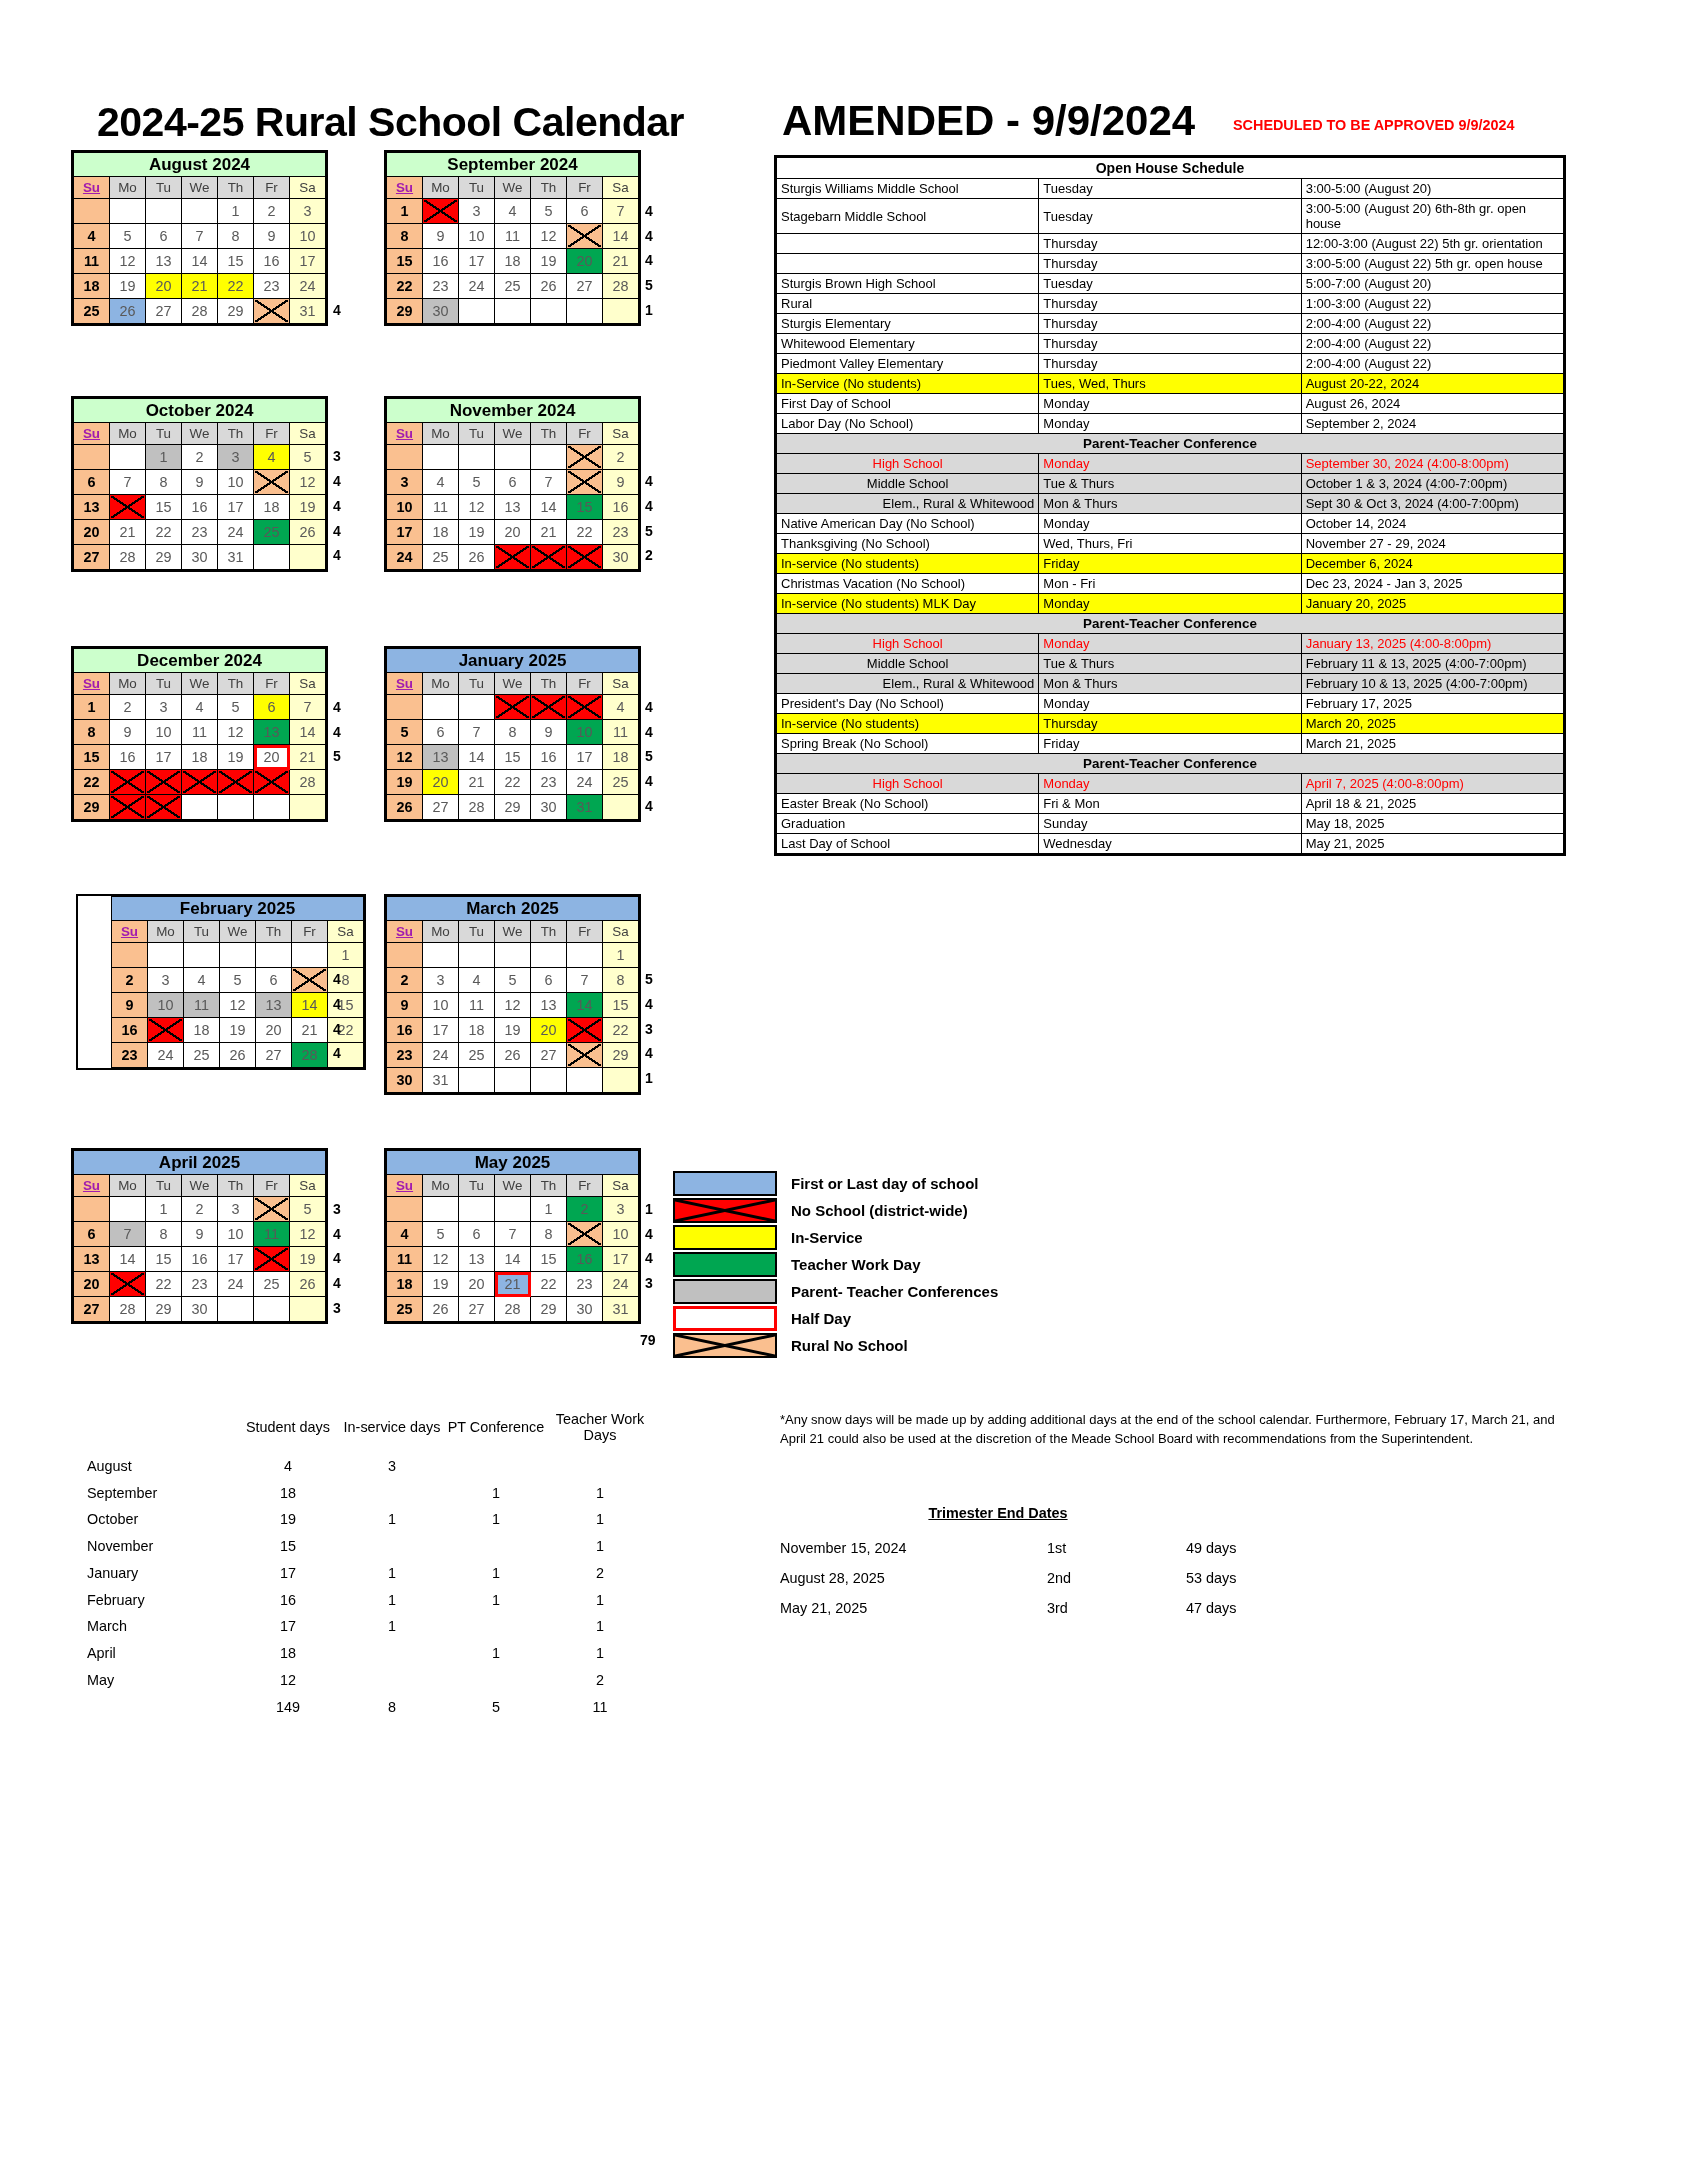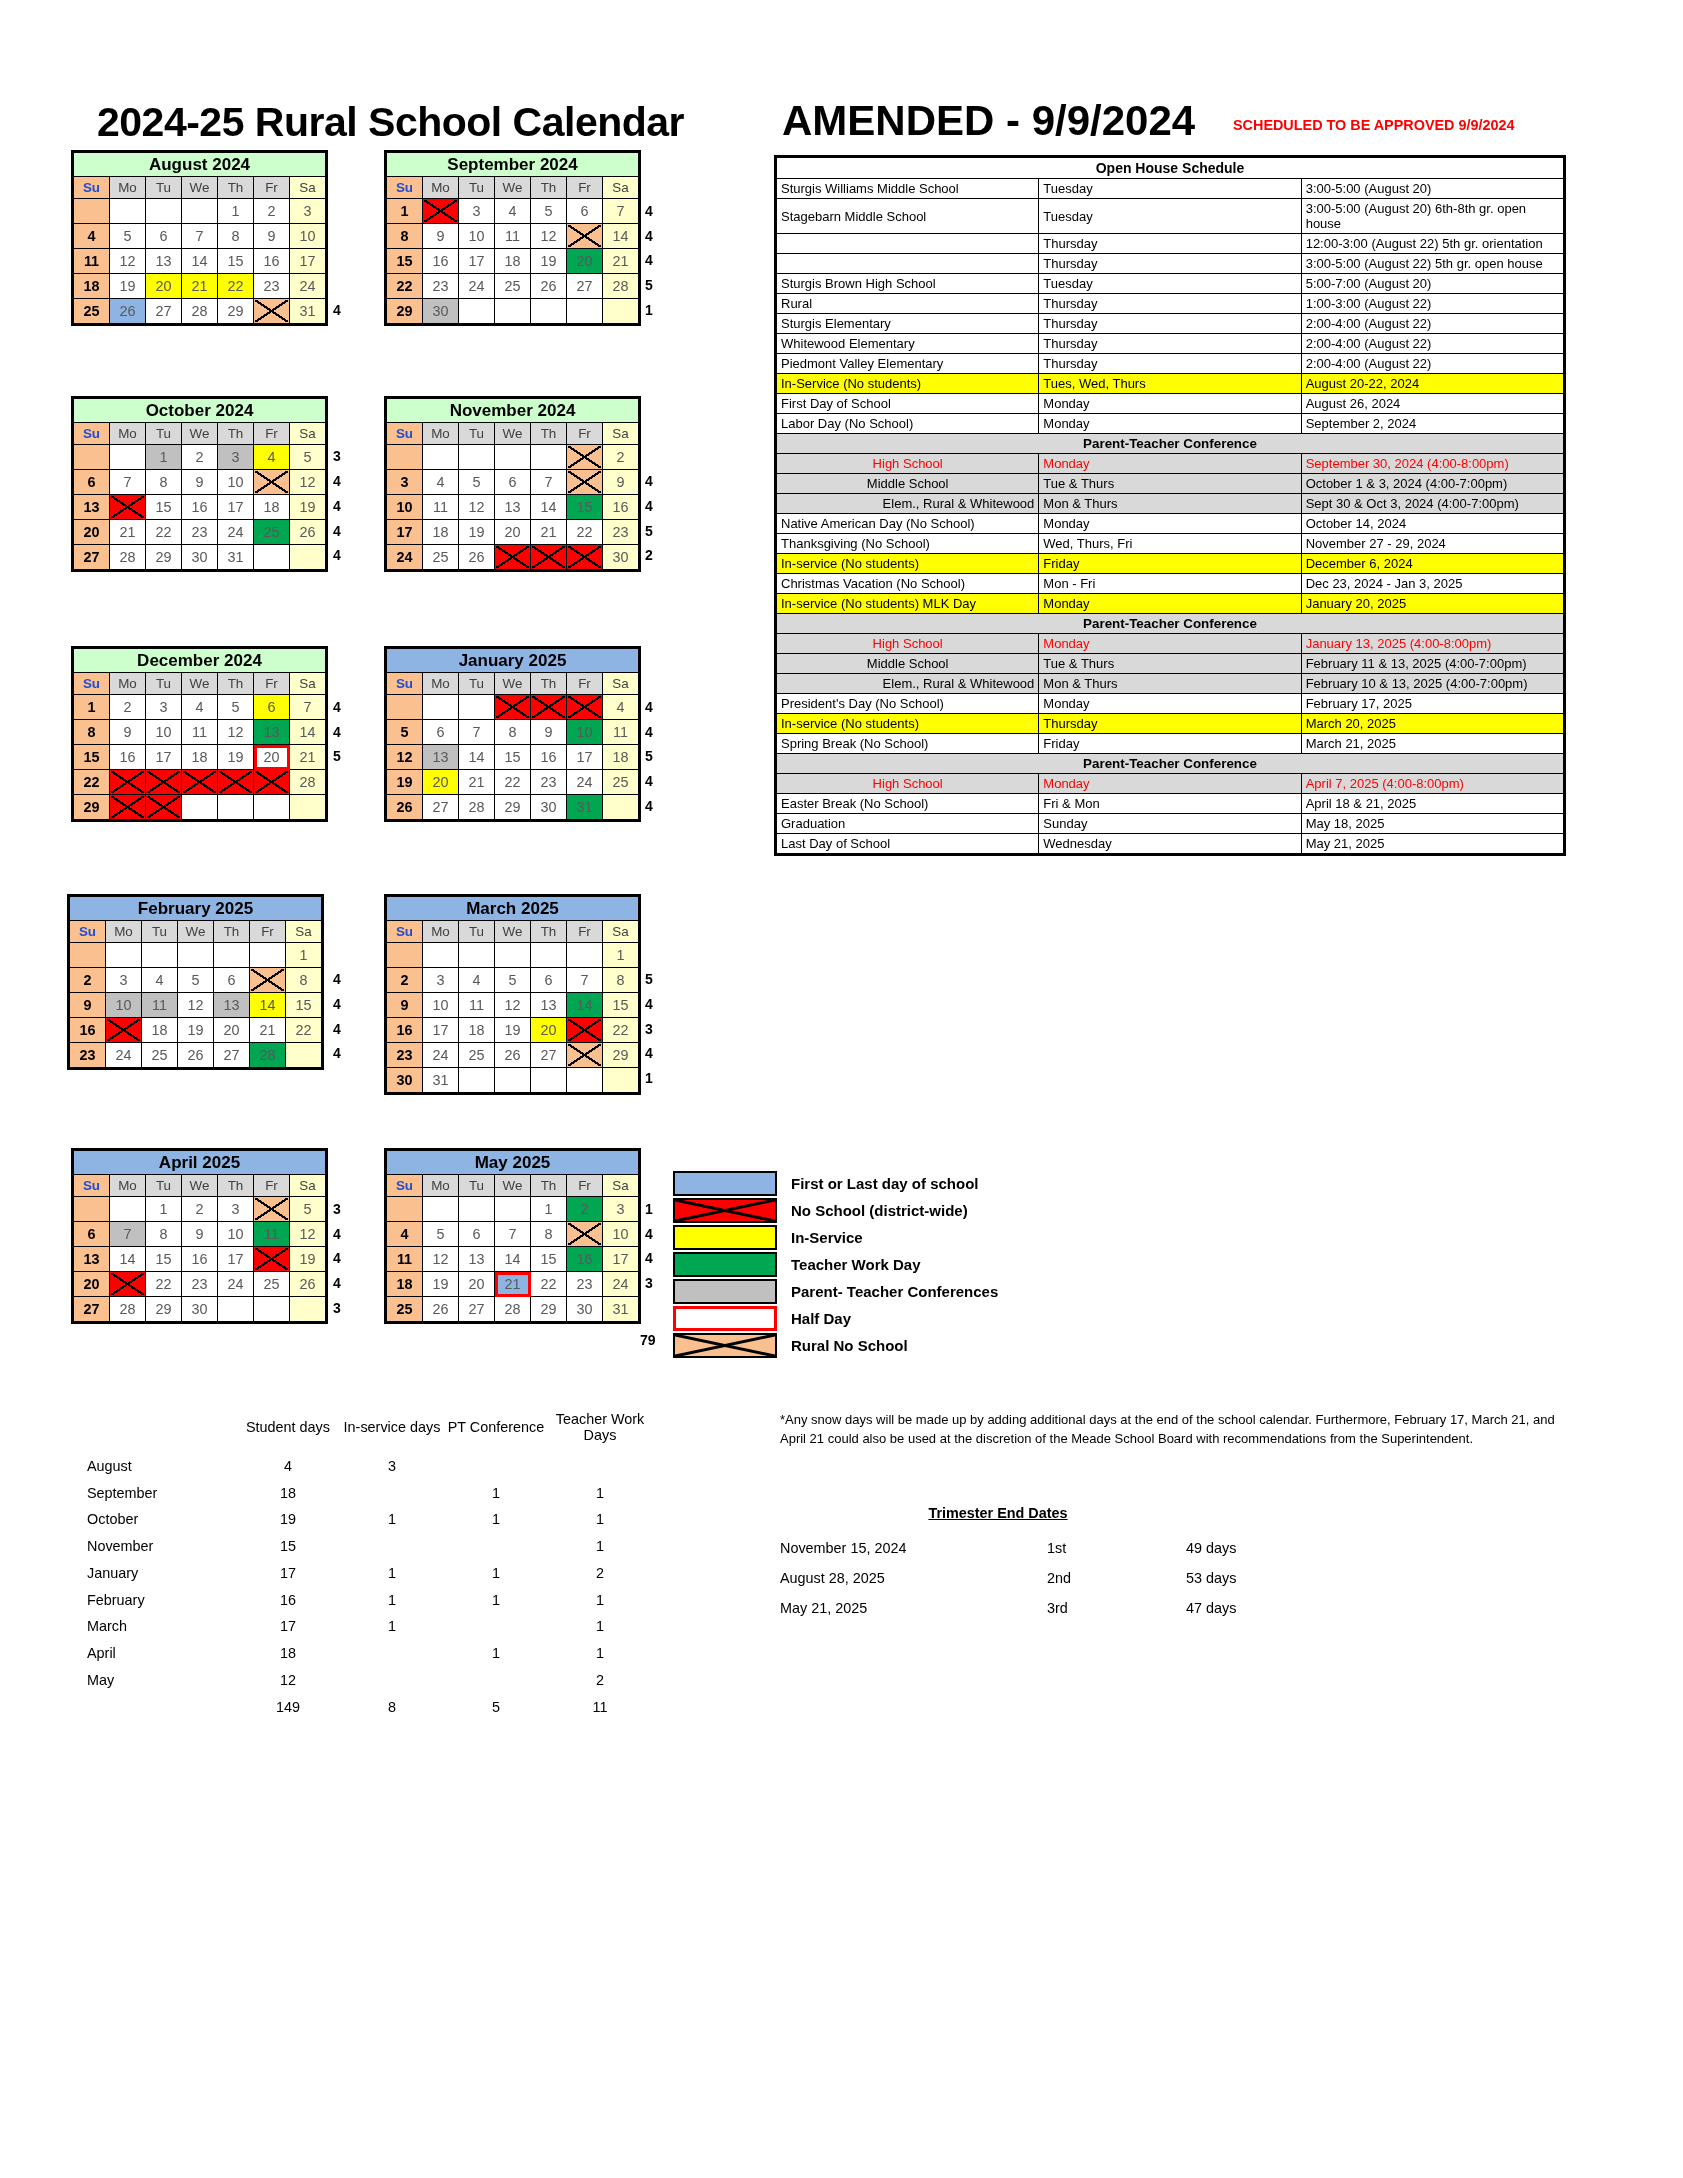--- a/index.html
+++ b/index.html
@@ -33,21 +33,21 @@
   .cal table { border-collapse:collapse; width:100%; }
   .cal td, .cal th { border:1px solid #000; }
   .cal-title {
     height:24px; font-size:17px; font-weight:bold; text-align:center;
     border:1px solid #000; color:#000;
   }
   .cal .dow {
     height:22px; width:36px; font-size:13.4px; text-align:center;
     background:#d9d9d9; color:#3f3f3f; font-weight:normal;
   }
-  .cal .dow.su { background:#fac090; color:#1d4ed8; font-weight:bold; }
+  .cal .dow.su { background:#fac090; color:#a21caf; font-weight:bold;text-decoration:underline; }
   .cal .dow.sa { background:#ffffcc; color:#3f3f3f; }
   .cal .day {
     height:25px; width:36px; font-size:14.4px; text-align:center;
     color:#595959; background:#ffffff; position:relative;
   }
   .cal .day.su { background:#fac090; color:#000; font-weight:bold; }
   .cal .day.sa { background:#ffffcc; }
   .cal .day.blank { }
   
   .s-yellow { background:#ffff00 !important; }
@@ -526,21 +526,21 @@
             <td class="day sa blank"></td>
           </tr>
         </tbody>
       </table>
     </div>
     <div class="wk-count" style="left: 645px; top: 699px;">4</div>
     <div class="wk-count" style="left: 645px; top: 724px;">4</div>
     <div class="wk-count" style="left: 645px; top: 748px;">5</div>
     <div class="wk-count" style="left: 645px; top: 773px;">4</div>
     <div class="wk-count" style="left: 645px; top: 798px;">4</div>
-    <div class="cal" style="left: 67px; top: 894px;">
+    <div class="cal" style="left: 76px; top: 894px; padding-left: 33px;">
       <table>
         <tbody>
           <tr>
             <td colspan="7" class="cal-title" style="background: rgb(141, 180, 226);">February 2025</td>
           </tr>
           <tr>
             <td class="dow su">Su</td>
             <td class="dow">Mo</td>
             <td class="dow">Tu</td>
             <td class="dow">We</td>

